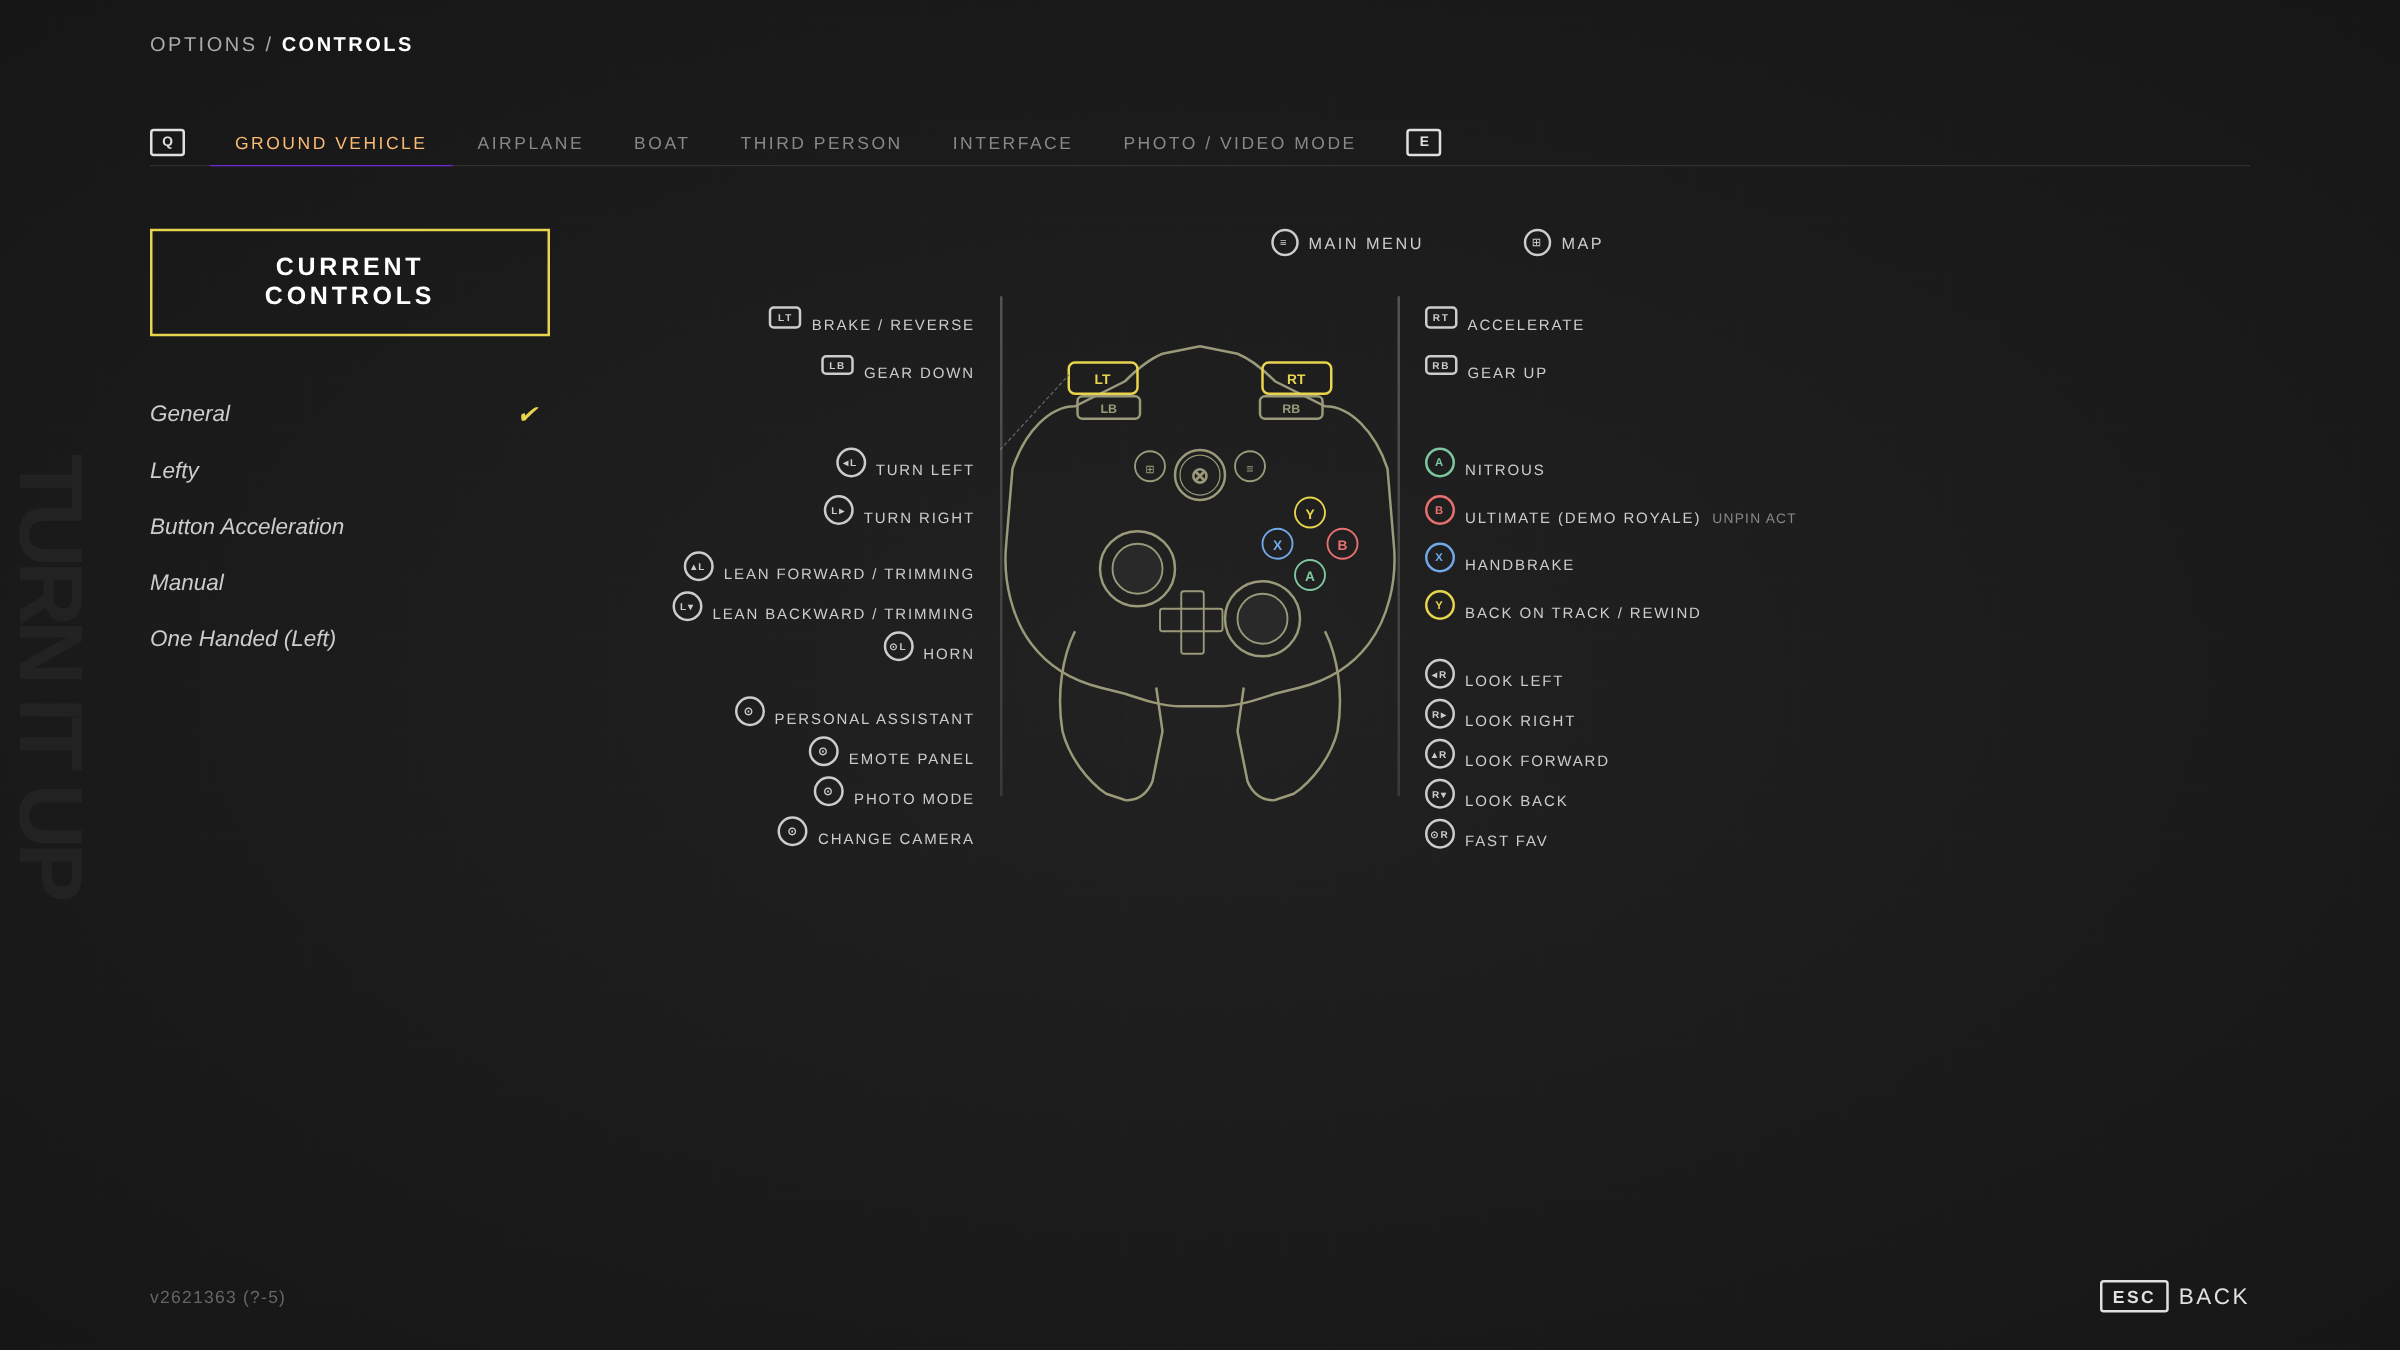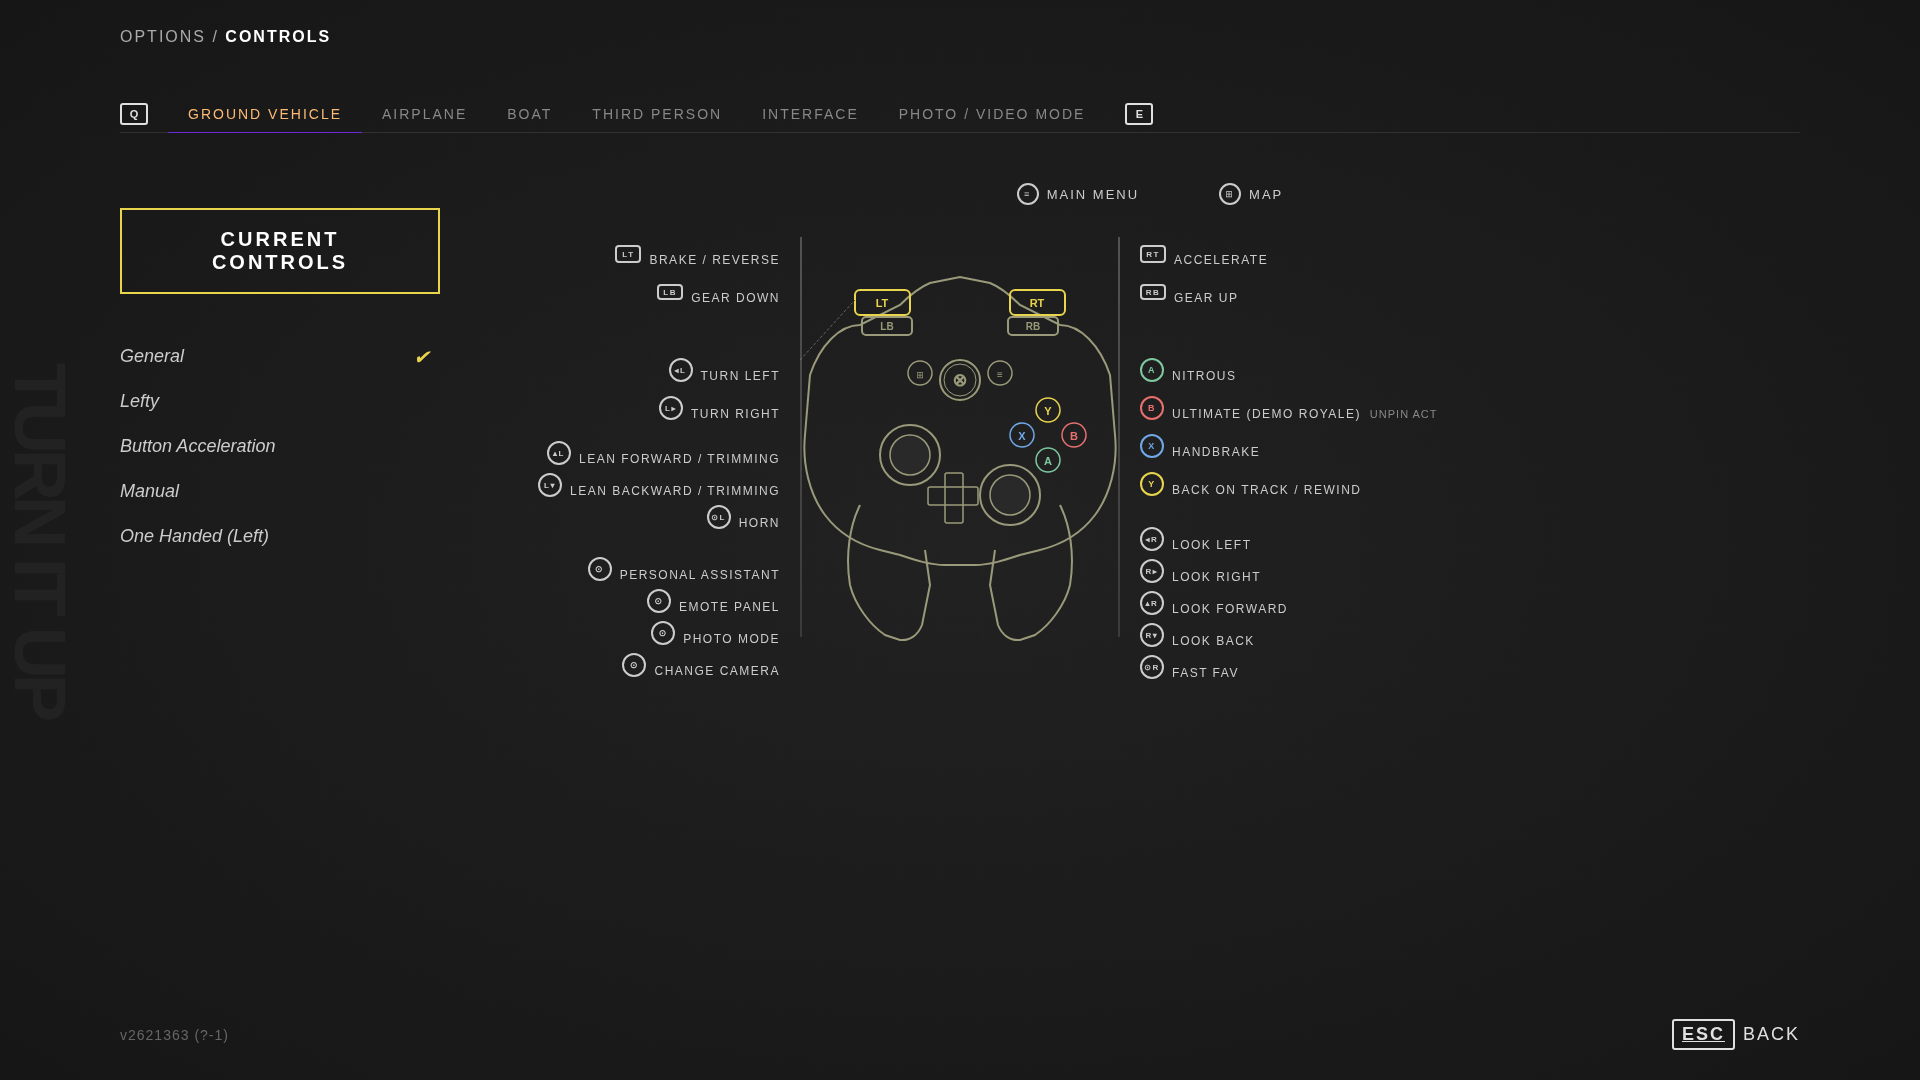--- a/index.html
+++ b/index.html
@@ -125,21 +125,20 @@
     
     .content-area {
       display: flex;
       gap: 60px;
     }
 
     
     .left-panel {
       width: 320px;
       flex-shrink: 0;
-      margin-top: 25px;
     }
 
     .current-controls-btn {
       border: 2px solid #e8d44d;
       background: transparent;
       color: #fff;
       font-size: 20px;
       font-weight: bold;
       letter-spacing: 3px;
       text-transform: uppercase;
@@ -321,24 +320,23 @@
       font-size: 18px;
       letter-spacing: 2px;
       text-transform: uppercase;
       color: #e0e0e0;
     }
 
     .key-box {
       border: 2px solid #e0e0e0;
       border-radius: 3px;
       padding: 3px 8px;
-      font-size: 18px;
+      font-size: 14px;
       font-weight: bold;
       color: #e0e0e0;
-      text-decoration: underline;
     }
 
     .unpin-text {
       font-size: 11px;
       color: #888;
       letter-spacing: 1px;
       margin-left: 4px;
     }
   </style>
 </head>
@@ -585,18 +583,18 @@
             <span class="btn-text">FAST FAV</span>
           </div>
         </div>
 
       </div>
     </div>
   </div>
 </div>
 
 <div class="bottom-bar">
-  <div class="version-text">v2621363 (?-1)</div>
+  <div class="version-text">v2621363 (?-5)</div>
   <div class="back-btn">
     <span class="key-box">Esc</span>
     <span>BACK</span>
   </div>
 </div>
 
 </body></html>

